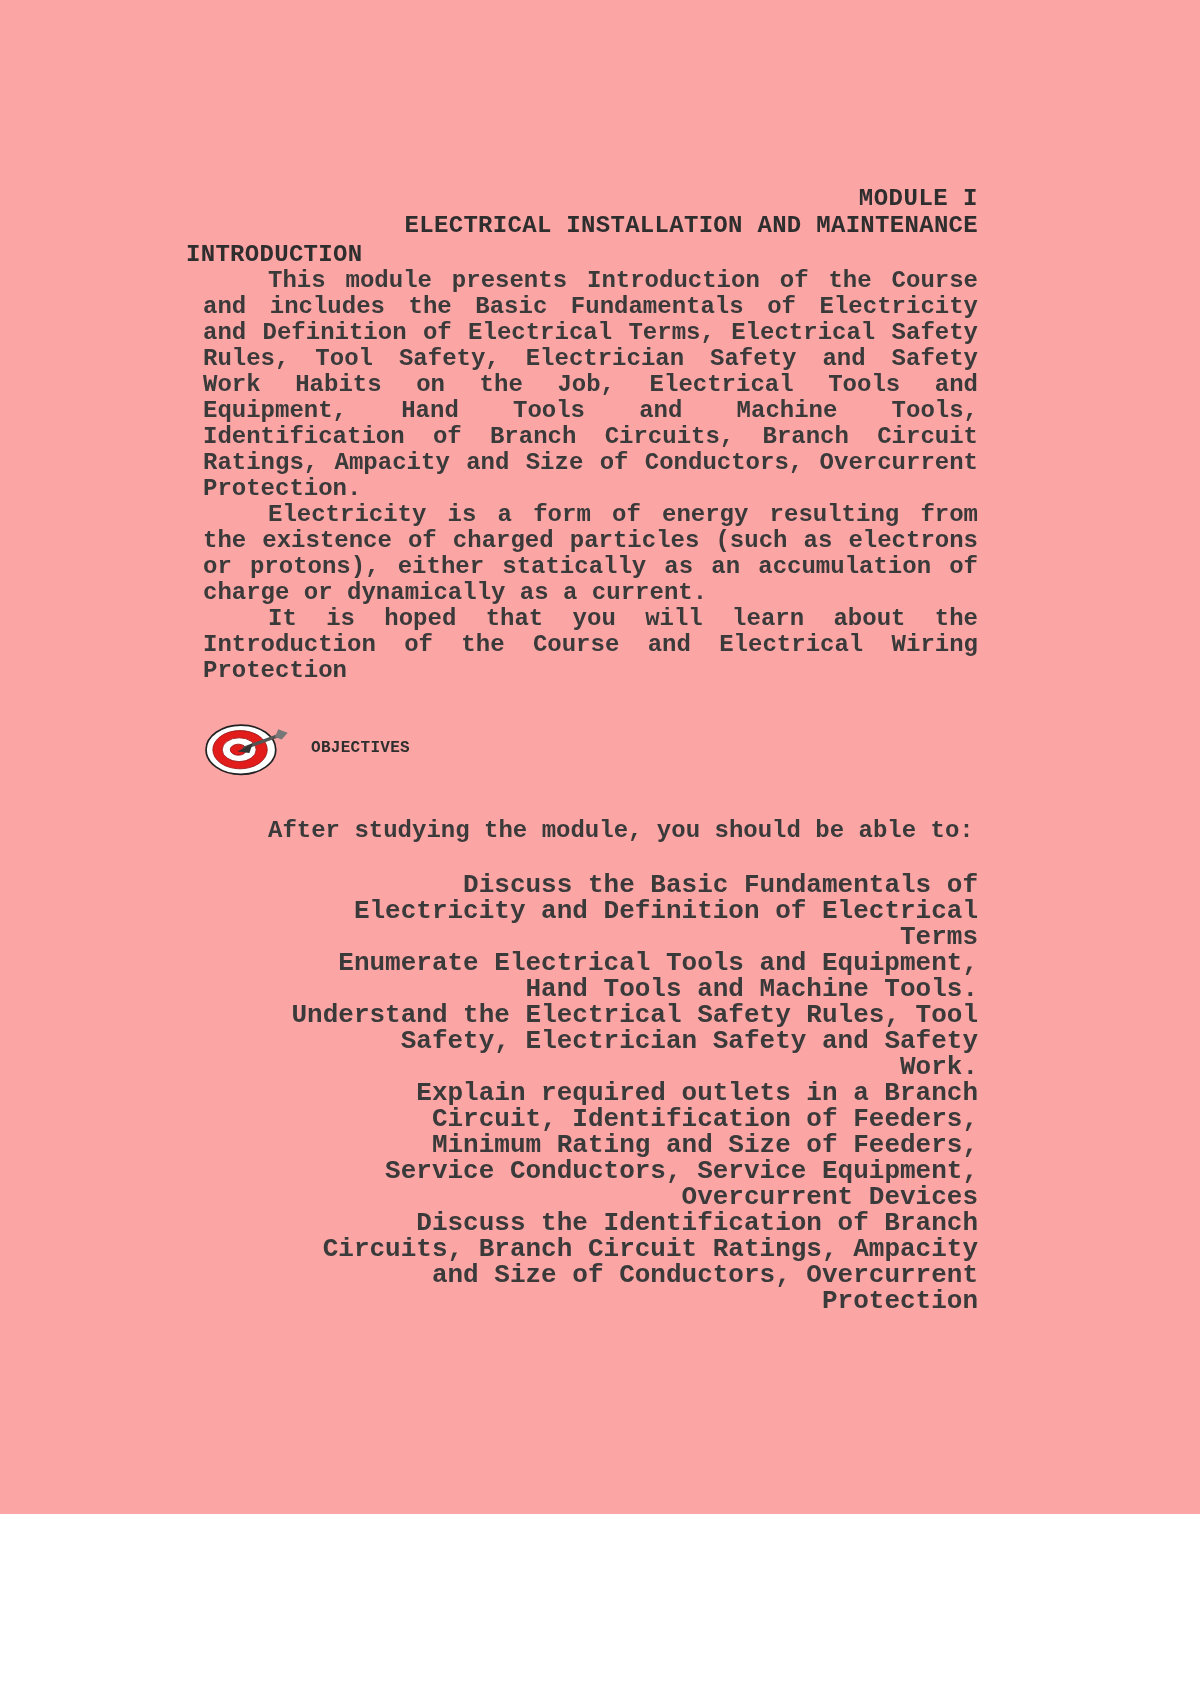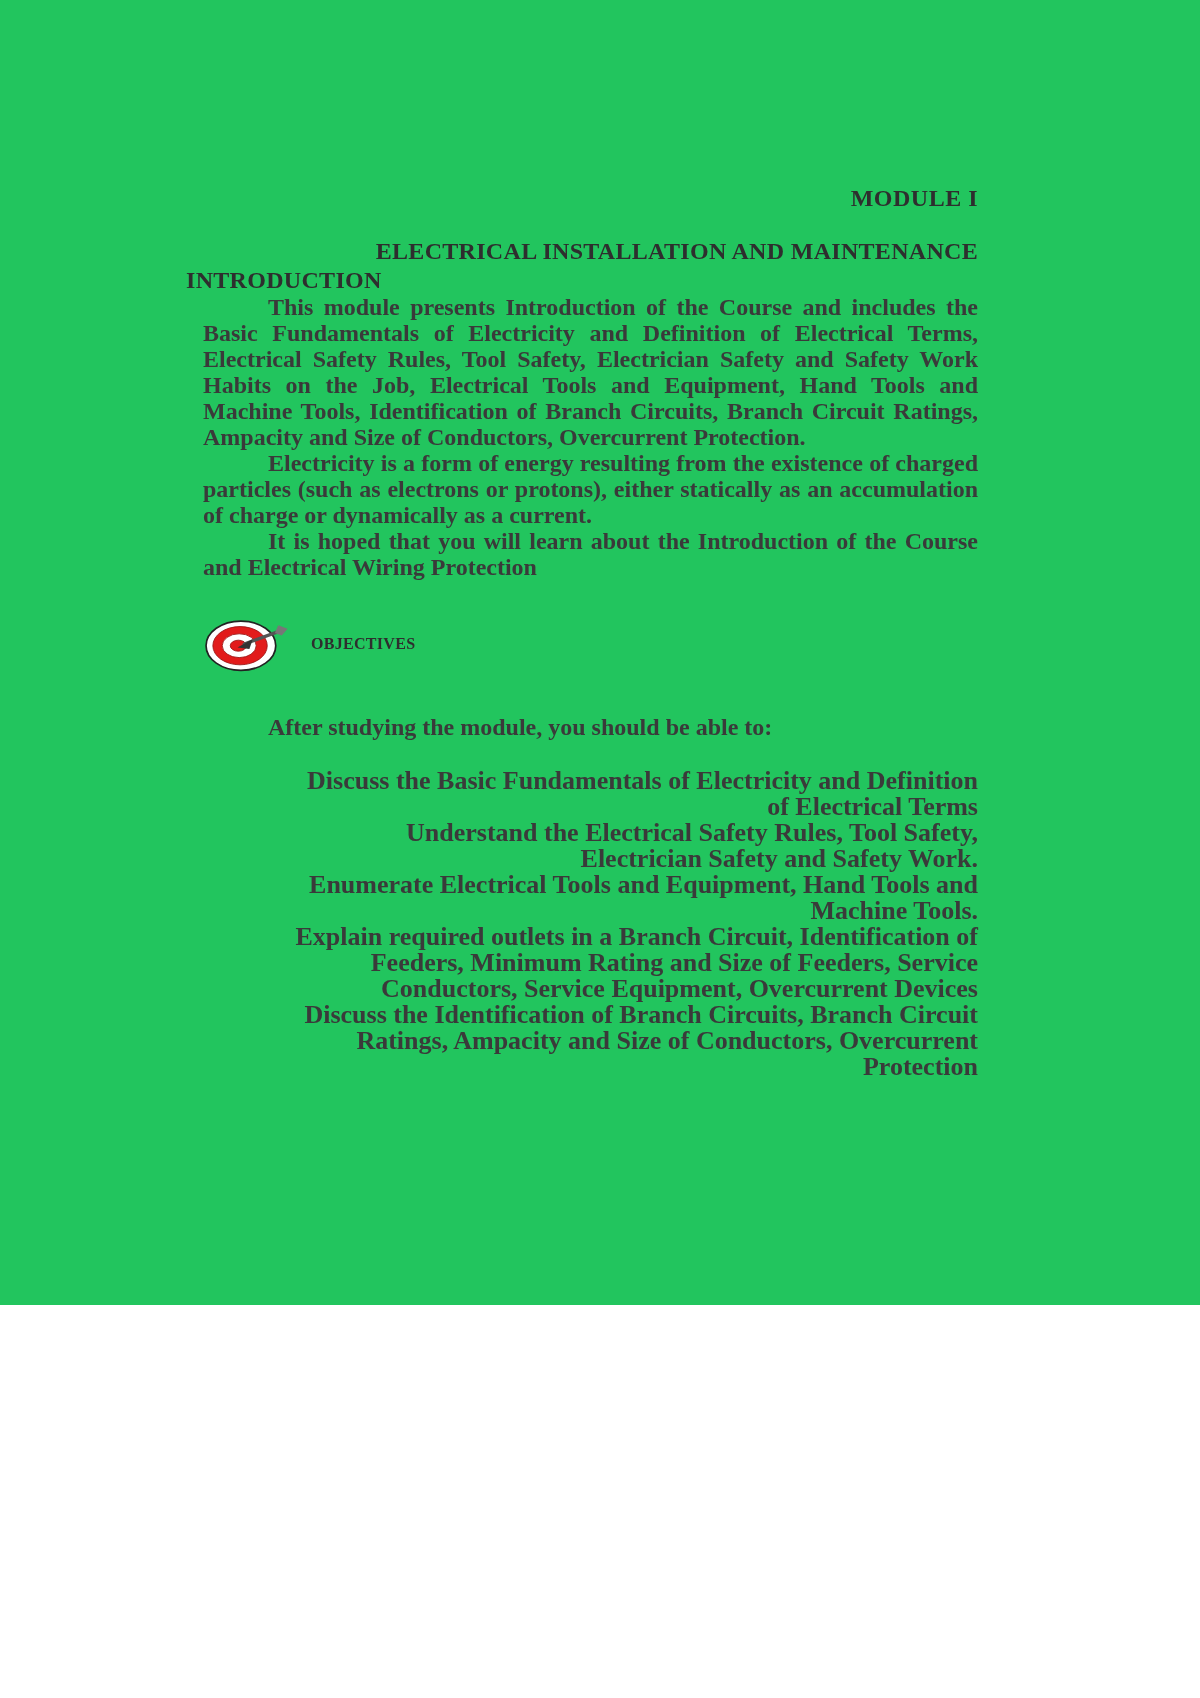--- a/index.html
+++ b/index.html
@@ -3,41 +3,40 @@
 <meta charset="utf-8">
 <style>
   html, body {
     margin: 0;
     padding: 0;
     background: #ffffff;
   }
   .page {
     position: relative;
     width: 1200px;
-    height: 1305px;
-    background: #22c55e;
+    height: 1514px;
+    background: #fca5a5;
     overflow: hidden;
-    font-family: Liberation Serif, serif;
+    font-family: Liberation Mono, monospace;
     color: #3a3a3a;
     box-sizing: border-box;
   }
   .content {
     box-sizing: border-box;
     padding: 0 222px 0 203px;
   }
   .module-label {
     margin-top: 185px;
     text-align: right;
     font-size: 24px;
     font-weight: 700;
     color: #2e2e2e;
     letter-spacing: 0.5px;
   }
   .doc-title {
-    margin-top: 26px;
     text-align: right;
     font-size: 24px;
     font-weight: 700;
     color: #2e2e2e;
     letter-spacing: 0.3px;
   }
   .intro-heading {
     margin-top: 2px;
     margin-left: -17px;
     text-align: left;
@@ -127,20 +126,20 @@
           <polygon points="88,18 99,22 92,30 84,27" fill="#777777"></polygon>
         </svg>
       </span>
       <span class="objectives-title">OBJECTIVES</span>
     </div>
 
     <p class="para indent lead">After studying the module, you should be able to:</p>
 
     <div class="obj-list">
       <div class="obj-item">Discuss the Basic Fundamentals of Electricity and Definition of Electrical Terms</div>
+      <div class="obj-item">Enumerate Electrical Tools and Equipment, Hand Tools and Machine Tools.</div>
       <div class="obj-item">Understand the Electrical Safety Rules, Tool Safety, Electrician Safety and Safety Work.</div>
-      <div class="obj-item">Enumerate Electrical Tools and Equipment, Hand Tools and Machine Tools.</div>
       <div class="obj-item">Explain required outlets in a Branch Circuit, Identification of Feeders, Minimum Rating and Size of Feeders, Service Conductors, Service Equipment, Overcurrent Devices</div>
       <div class="obj-item">Discuss the Identification of Branch Circuits, Branch Circuit Ratings, Ampacity and Size of Conductors, Overcurrent Protection</div>
     </div>
 
   </div>
 </div>
 
 </body></html>

